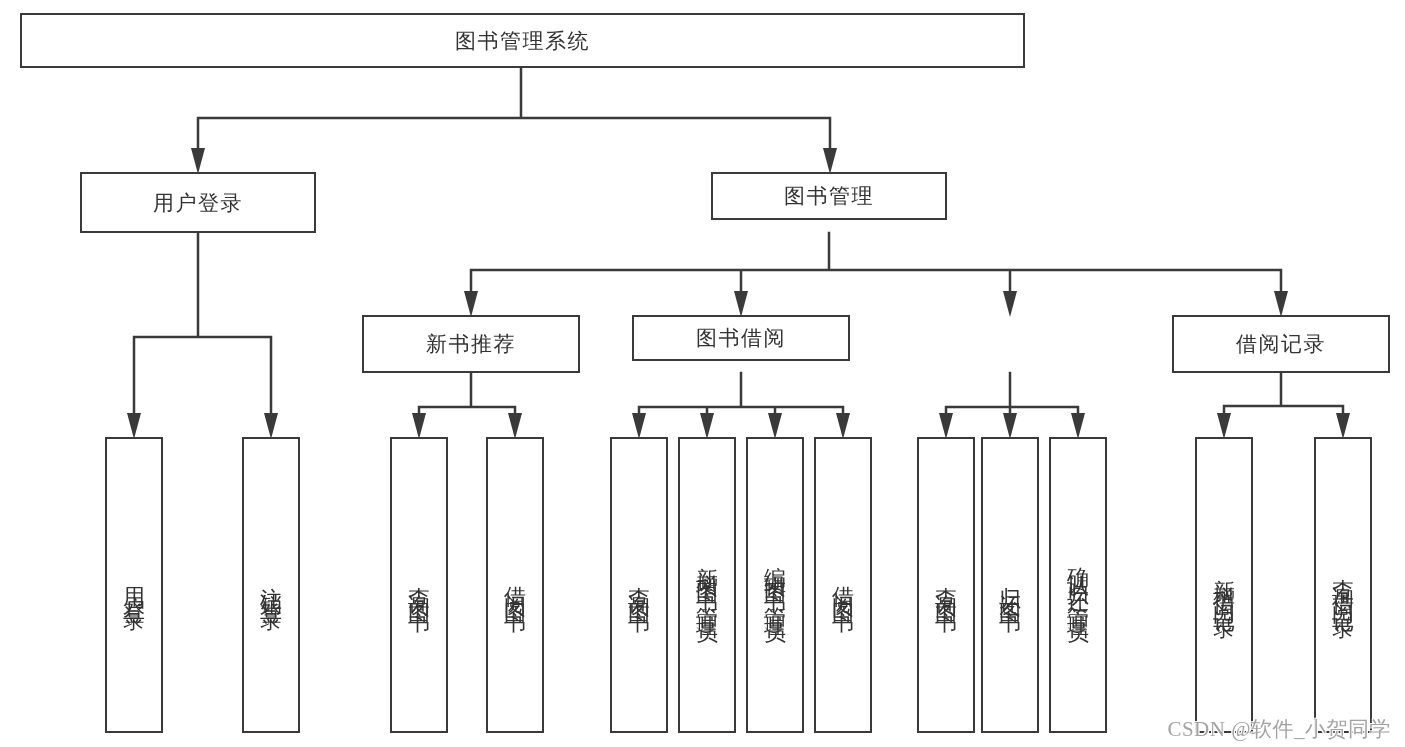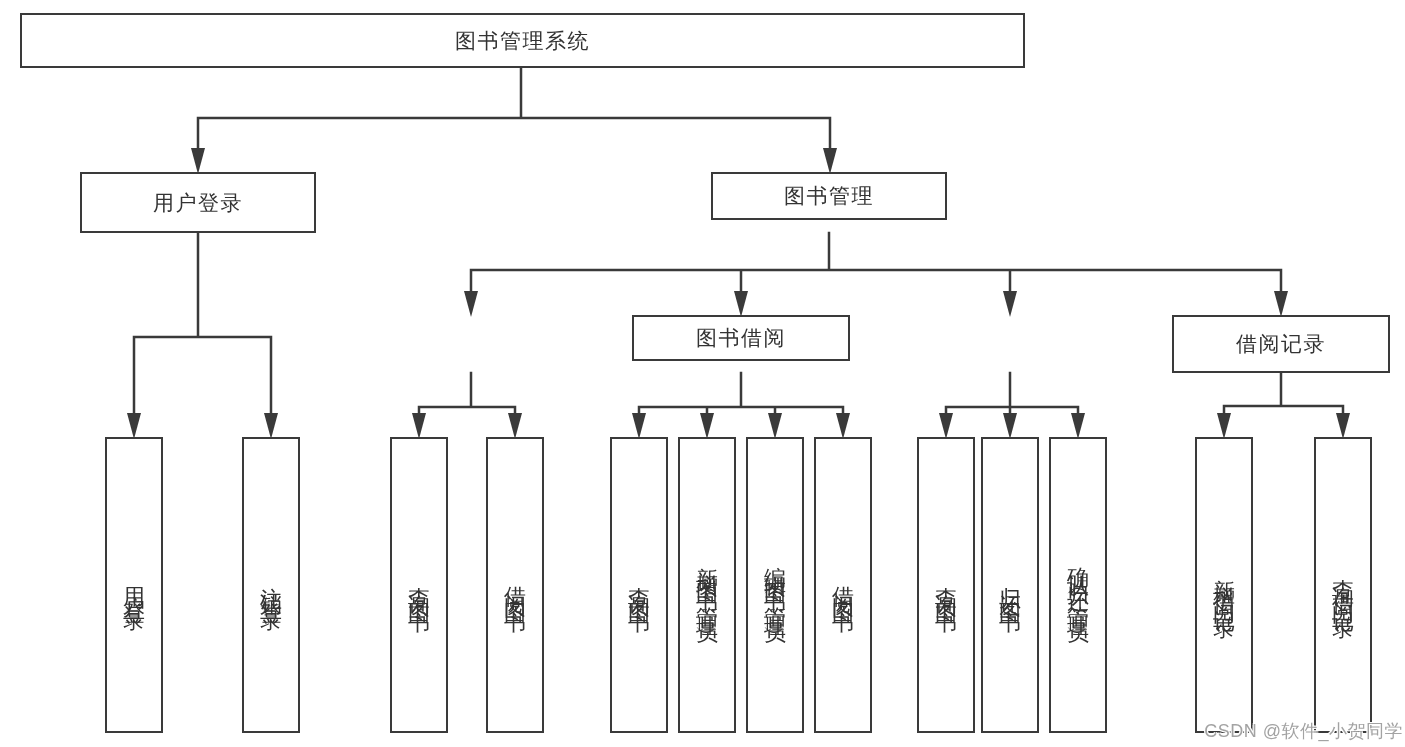--- a/index.html
+++ b/index.html
@@ -8,21 +8,21 @@
     --background: #ffffff;
     --watermark: #a3a3a3;
   }
   html, body { margin: 0; padding: 0; background: var(--background); }
   .canvas {
     position: relative;
     width: 1405px;
     height: 747px;
     background: var(--background);
     overflow: hidden;
-    font-family: Liberation Sans, sans-serif;
+    font-family: Liberation Serif, serif;
   }
   .wires {
     position: absolute;
     left: 0; top: 0;
     width: 1405px; height: 747px;
     z-index: 1;
   }
   .wires path { stroke: var(--line); stroke-width: 2.5; fill: none; stroke-linecap: square; }
   .wires polygon { fill: var(--line); stroke: none; }
   .node {
@@ -42,24 +42,24 @@
     width: 58px;
     height: 296px;
     writing-mode: vertical-rl;
     text-orientation: mixed;
     font-size: 22px;
     letter-spacing: 8px;
     white-space: nowrap;
   }
   .watermark {
     position: absolute;
-    right: 2px;
+    right: 14px;
     bottom: 4px;
     z-index: 5;
-    font-size: 18px;
+    font-size: 21px;
     color: var(--watermark);
     letter-spacing: 0.5px;
     text-shadow: -1px -1px 0 #fff, 1px -1px 0 #fff, -1px 1px 0 #fff, 1px 1px 0 #fff;
   }
 </style>
 </head>
 <body>
 
 <div class="canvas">
 
@@ -94,20 +94,21 @@
       <polygon points="1217,413 1231,413 1224,439"></polygon>
       <polygon points="1336,413 1350,413 1343,439"></polygon>
     </g>
   </svg>
 
   <div class="node h" style="left:20px;top:13px;width:1005px;height:55px">图书管理系统</div>
 
   <div class="node h" style="left:80px;top:172px;width:236px;height:61px">用户登录</div>
   <div class="node h" style="left:711px;top:172px;width:236px;height:48px">图书管理</div>
 
+  <div class="node h" style="left:362px;top:315px;width:218px;height:58px">新书推荐</div>
   <div class="node h" style="left:632px;top:315px;width:218px;height:46px">图书借阅</div>
   <div class="node h" style="left:1172px;top:315px;width:218px;height:58px">借阅记录</div>
 
   <div class="node v" style="left:105px">用户登录</div>
   <div class="node v" style="left:242px">注销登录</div>
 
   <div class="node v" style="left:390px">查询图书</div>
   <div class="node v" style="left:486px">借阅图书</div>
 
   <div class="node v" style="left:610px">查询图书</div>

